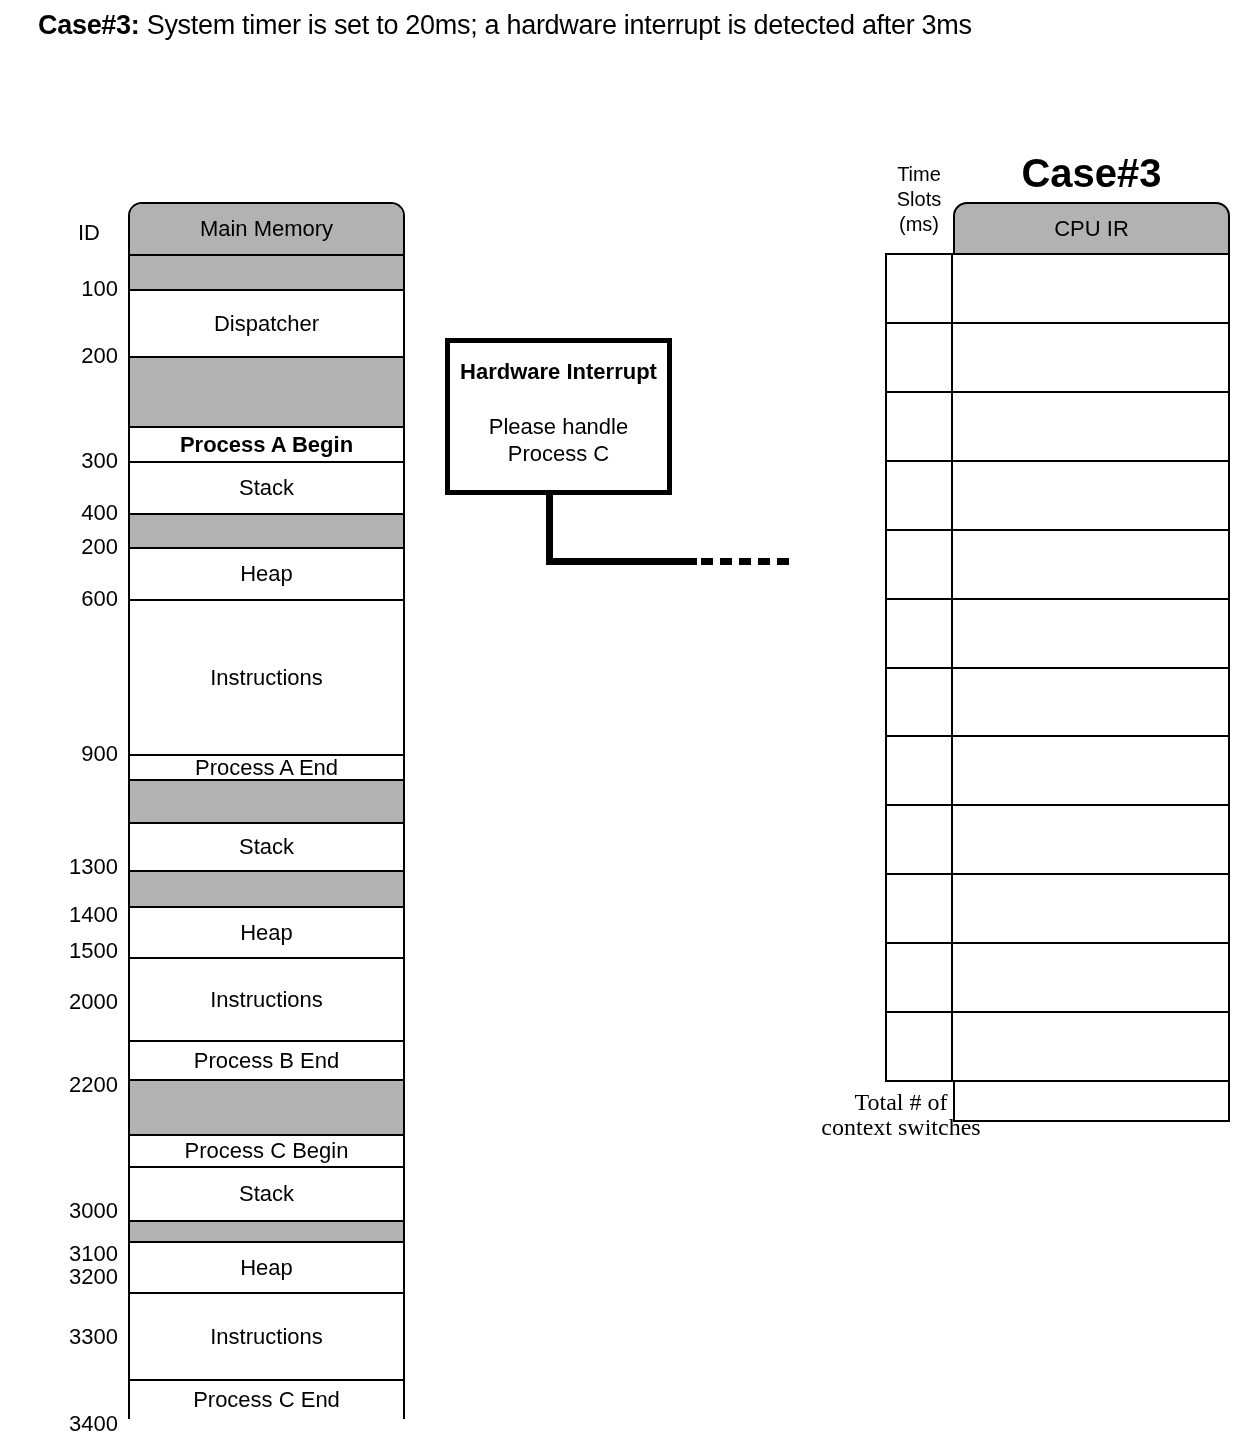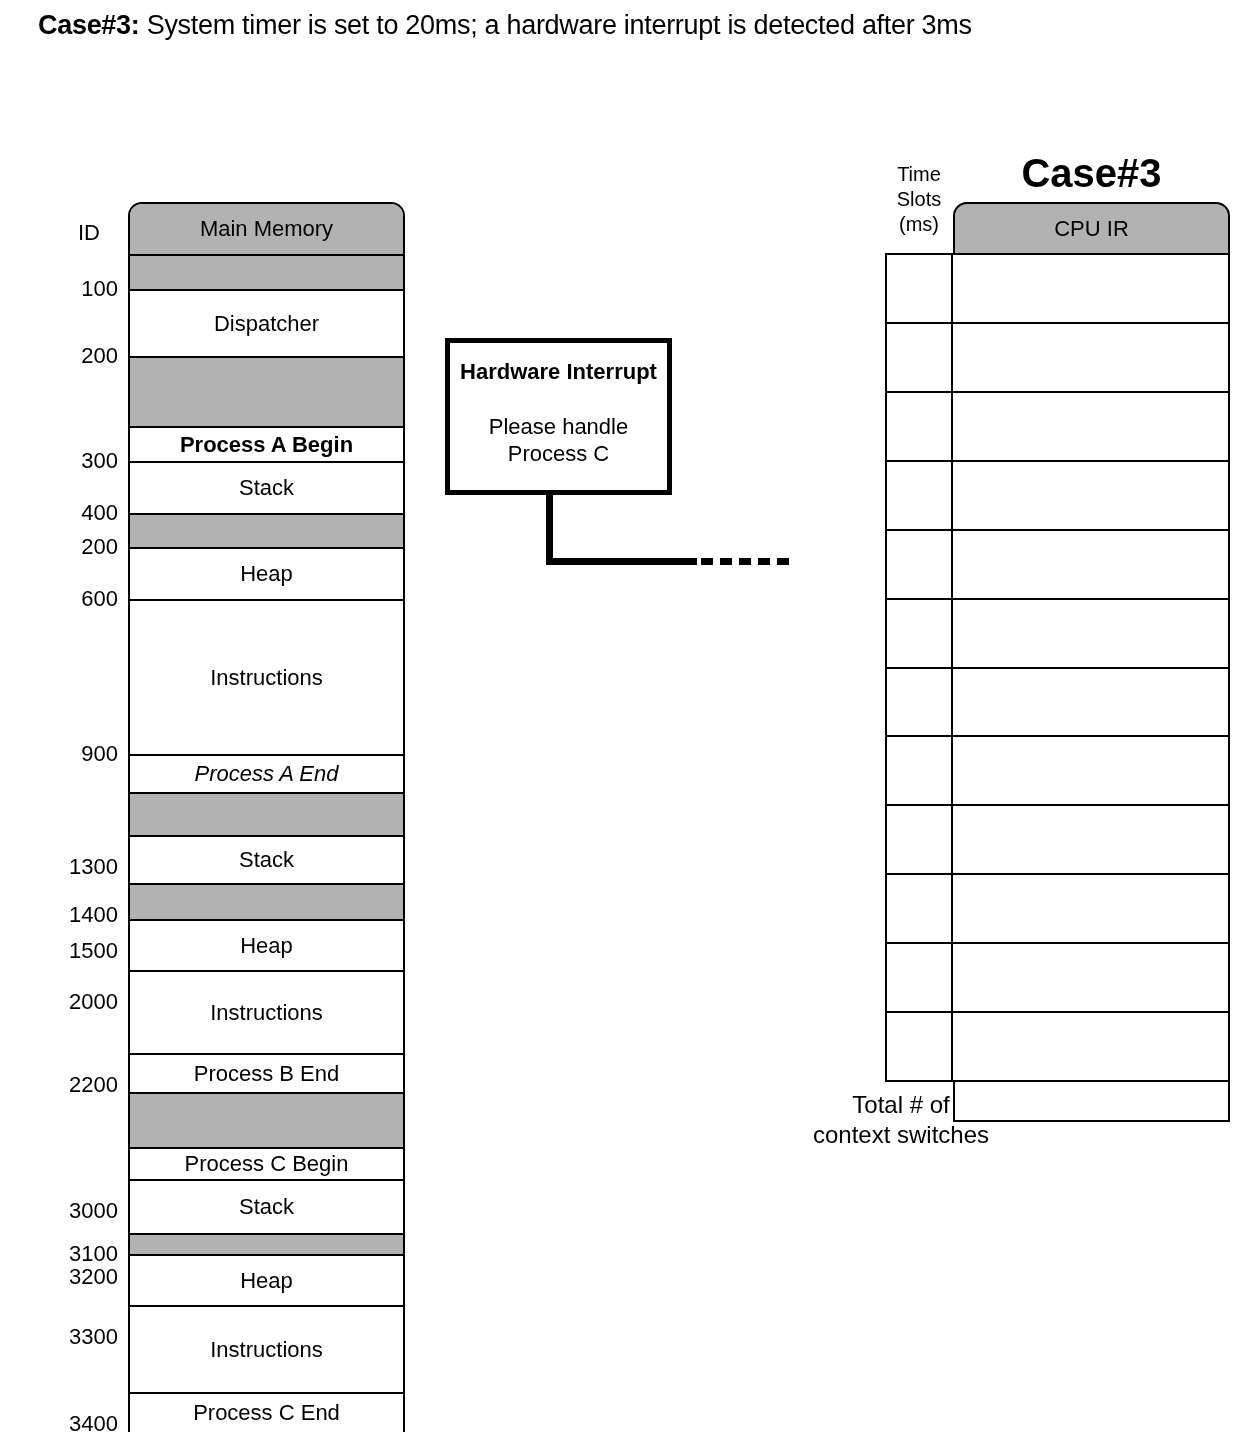--- a/index.html
+++ b/index.html
@@ -63,21 +63,21 @@
   .tcell { font-size:20px; display:flex; align-items:center; justify-content:center; }
   .tcell.time { width:66px; box-sizing:border-box; border-right:2px solid #000; }
   .tcell.cpu  { flex:1; }
 
   .total-box {
     position:absolute; left:953px; top:1080px; width:277px; height:42px;
     box-sizing:border-box; border:2px solid #000; background:#fff;
     display:flex; align-items:center; padding-left:8px; font-size:22px;
   }
   .total-label { position:absolute; left:760px; top:1090px; width:282px; text-align:center;
-                 font-size:24px; line-height:30px; white-space:pre-line; }
+                 font-size:24px; line-height:25px; white-space:pre-line;font-family:Liberation Serif, serif; }
 </style>
 </head>
 <body>
 
 <div class="page-title"><span class="b">Case#3:</span><span> System timer is set to 20ms; a hardware interrupt is detected after 3ms</span></div>
 
 <div class="id-header">ID</div>
 <div id="id-marks">
     <div class="id-mark" style="top: 289px;">100</div>
     <div class="id-mark" style="top: 356px;">200</div>
@@ -101,21 +101,21 @@
 <div class="memory" id="memory-segments">
     <div class="mem-seg shaded" style="height: 50px;">Main Memory</div>
     <div class="mem-seg shaded" style="height: 35px;"></div>
     <div class="mem-seg" style="height: 67px;">Dispatcher</div>
     <div class="mem-seg shaded" style="height: 70px;"></div>
     <div class="mem-seg" style="height: 35px; font-weight: bold;">Process A Begin</div>
     <div class="mem-seg" style="height: 52px;">Stack</div>
     <div class="mem-seg shaded" style="height: 34px;"></div>
     <div class="mem-seg" style="height: 52px;">Heap</div>
     <div class="mem-seg" style="height: 155px;">Instructions</div>
-    <div class="mem-seg" style="height: 38px; font-style: italic;">Process A End</div>
+    <div class="mem-seg" style="height: 25px;">Process A End</div>
     <div class="mem-seg shaded" style="height: 43px;"></div>
     <div class="mem-seg" style="height: 48px;">Stack</div>
     <div class="mem-seg shaded" style="height: 36px;"></div>
     <div class="mem-seg" style="height: 51px;">Heap</div>
     <div class="mem-seg" style="height: 83px;">Instructions</div>
     <div class="mem-seg" style="height: 39px;">Process B End</div>
     <div class="mem-seg shaded" style="height: 55px;"></div>
     <div class="mem-seg" style="height: 32px;">Process C Begin</div>
     <div class="mem-seg" style="height: 54px;">Stack</div>
     <div class="mem-seg shaded" style="height: 21px;"></div>

